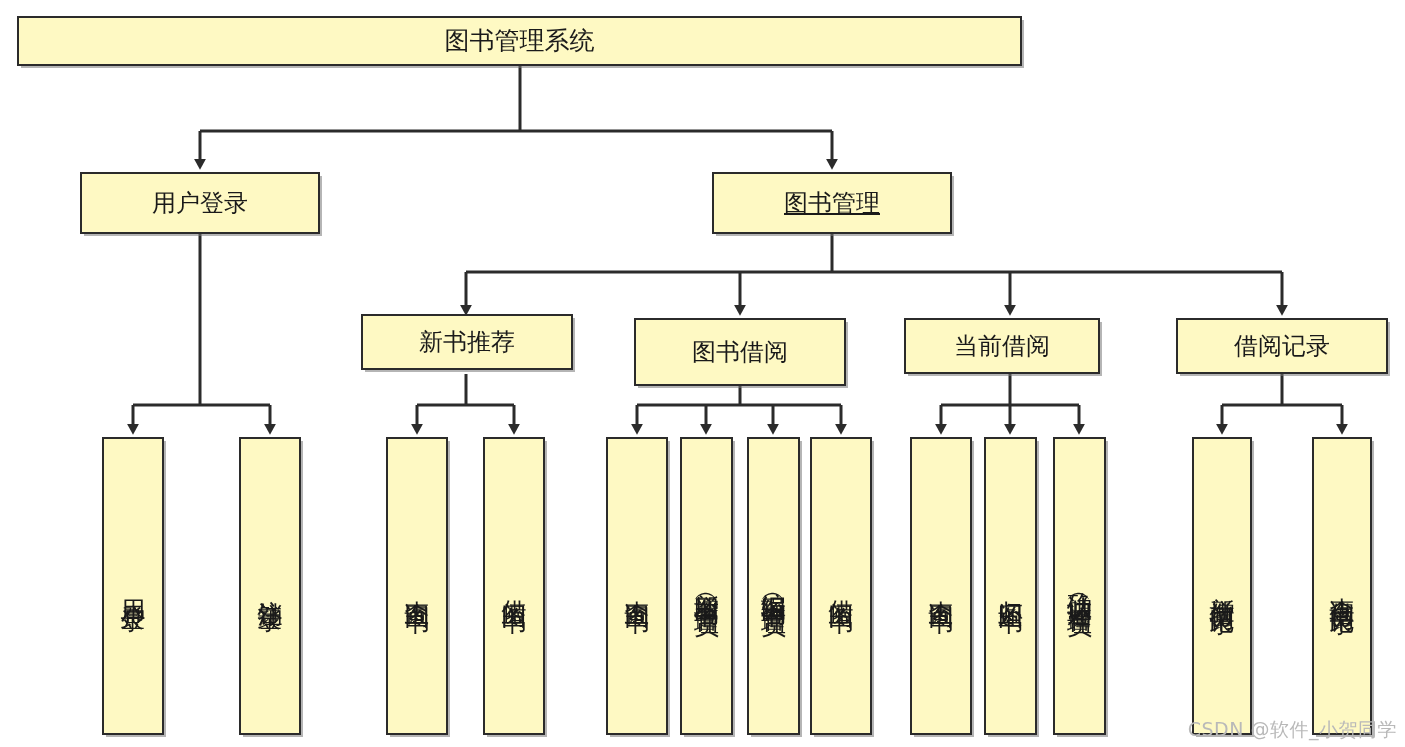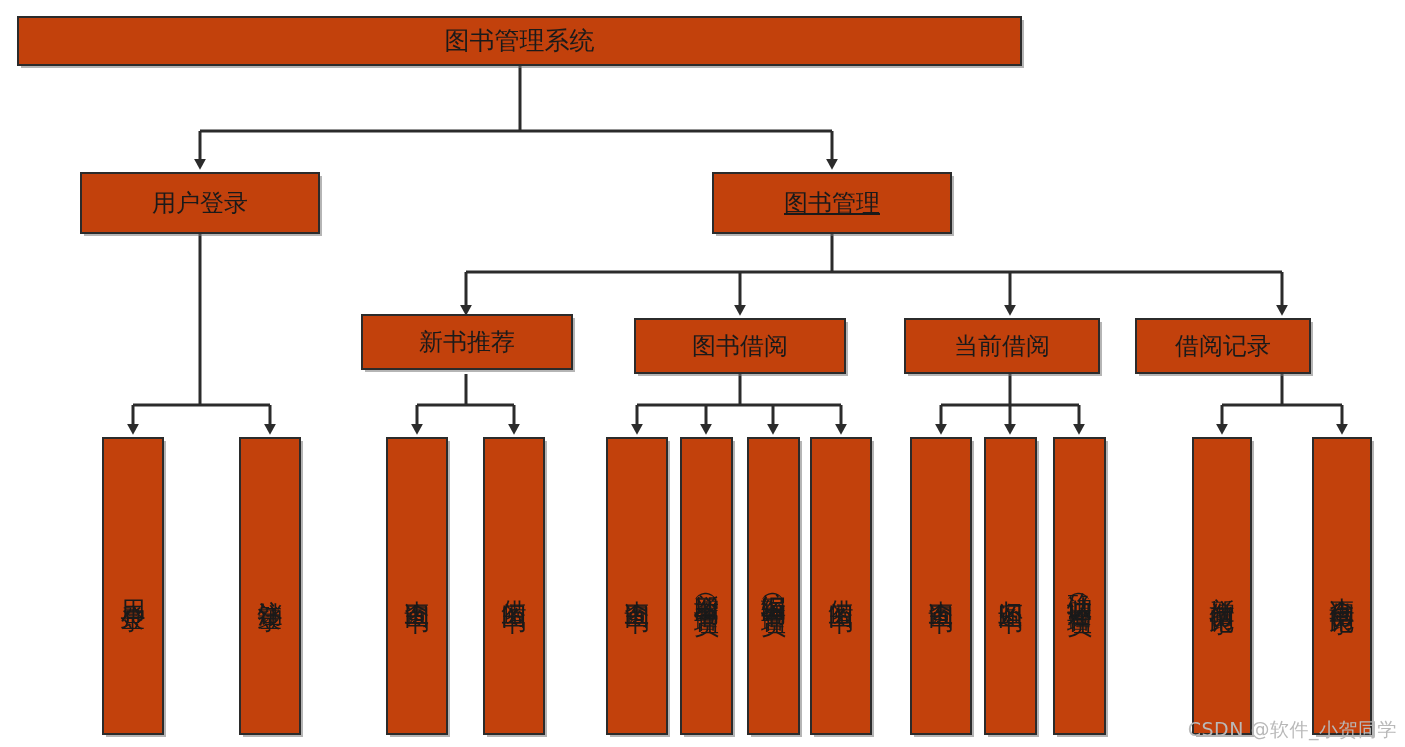--- a/index.html
+++ b/index.html
@@ -8,21 +8,21 @@
     background:#ffffff;
     font-family:"DejaVu Sans","Liberation Sans",sans-serif;
     position:relative;overflow:hidden;
   }
   #canvas{position:absolute;left:0;top:0;width:1405px;height:747px;}
   svg.wires{position:absolute;left:0;top:0;width:1405px;height:747px;pointer-events:none;}
 
   .node{
     position:absolute;
     box-sizing:border-box;
-    background:#c2410c;
+    background:#fef9c3;
     border:2px solid #2b2b2b;
     box-shadow:3px 3px 0 -1px rgba(120,120,120,.55);
     display:flex;align-items:center;justify-content:center;
     color:#1a1a1a;
     z-index:2;
   }
   .node .lbl{
     display:block;
     line-height:1.18;
     text-align:center;
@@ -117,29 +117,29 @@
   </div>
 
   <div class="node lvl1" style="left:712px;top:172px;width:240px;height:62px;text-decoration:underline;">
     <span class="lbl">图书管理</span>
   </div>
 
   <div class="node lvl2" style="left:361px;top:314px;width:212px;height:56px;">
     <span class="lbl">新书推荐</span>
   </div>
 
-  <div class="node lvl2" style="left:634px;top:318px;width:212px;height:56px;">
+  <div class="node lvl2" style="left:634px;top:318px;width:212px;height:68px;">
     <span class="lbl">图书借阅</span>
   </div>
 
   <div class="node lvl2" style="left:904px;top:318px;width:196px;height:56px;">
     <span class="lbl">当前借阅</span>
   </div>
 
-  <div class="node lvl2" style="left:1135px;top:318px;width:176px;height:56px;">
+  <div class="node lvl2" style="left:1176px;top:318px;width:212px;height:56px;">
     <span class="lbl">借阅记录</span>
   </div>
 
   <div class="node leaf" style="left:102px;top:437px;width:62px;height:298px;">
     <span class="lbl">用户登录</span>
   </div>
 
   <div class="node leaf" style="left:239px;top:437px;width:62px;height:298px;">
     <span class="lbl">注销登录</span>
   </div>

